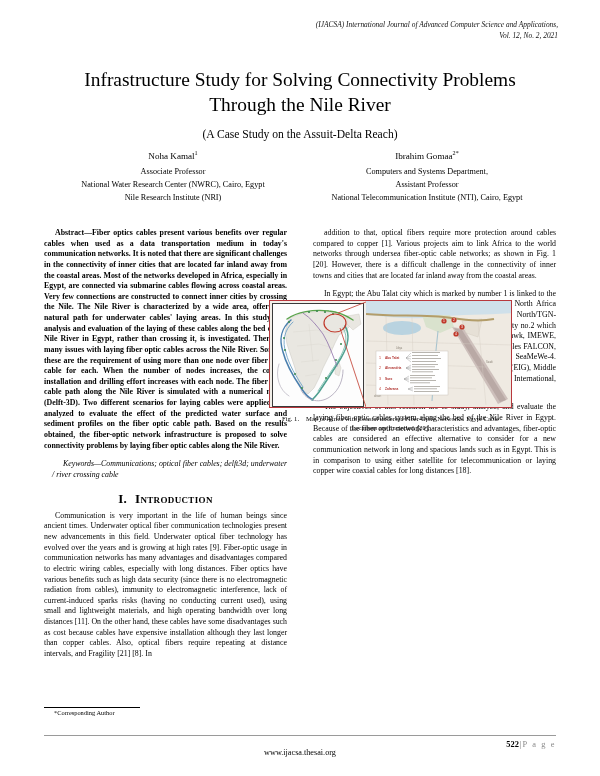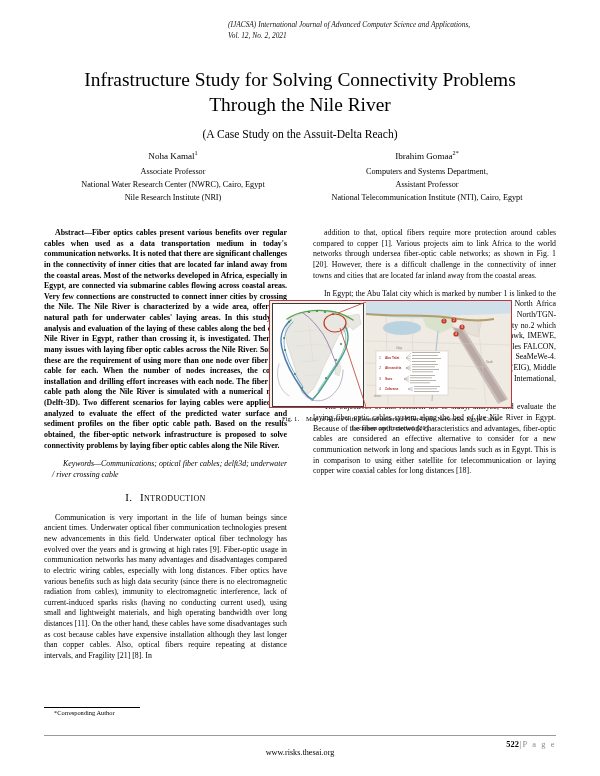--- a/index.html
+++ b/index.html
@@ -21,21 +21,21 @@
     overflow: hidden;
     box-sizing: border-box;
   }
 
   
   .running-head {
     position: absolute;
     top: 20px;
     right: 42px;
     width: 330px;
-    text-align: left;
+    text-align: right;
     font-style: italic;
     font-size: 7.4px;
     line-height: 1.45;
     color: #111;
   }
 
   
   .title-block {
     position: absolute;
     top: 60px;
@@ -122,24 +122,24 @@
     font-weight: normal;
     font-style: italic;
     font-size: 7.85px;
     line-height: 1.38;
     text-align: justify;
     text-indent: 11px;
     margin: 0 0 10px 8px;
   }
 
   h2.section-head {
-    font-size: 11px;
-    font-weight: normal;
+    font-size: 13px;
+    font-weight: bold;
     text-align: center;
-    margin: 2px 0 10px 0;
+    margin: 2px 0 4px 0;
     letter-spacing: 0.2px;
   }
   h2.section-head .secnum {
     margin-right: 8px;
   }
   h2.section-head .smallcaps {
     font-variant: small-caps;
     letter-spacing: 0.35px;
   }
 
@@ -454,16 +454,16 @@
 
     <div class="fig-caption">
       <span class="figlabel">Fig. 1.</span><span>Map of Africa with Coastal undersea Fiber-Optic Networks. Egypt Cable Locations are Encircled. [20].</span>
     </div>
   </div>
 
   <div class="footnote-rule"></div>
   <div class="footnote">*Corresponding Author</div>
 
   <div class="footer-rule"></div>
-  <div class="footer-url">www.risks.thesai.org</div>
+  <div class="footer-url">www.ijacsa.thesai.org</div>
   <div class="footer-page"><span class="pnum">522</span><span class="psep">|</span><span class="plabel">P a g e</span></div>
 
 </div>
 
 </body></html>

